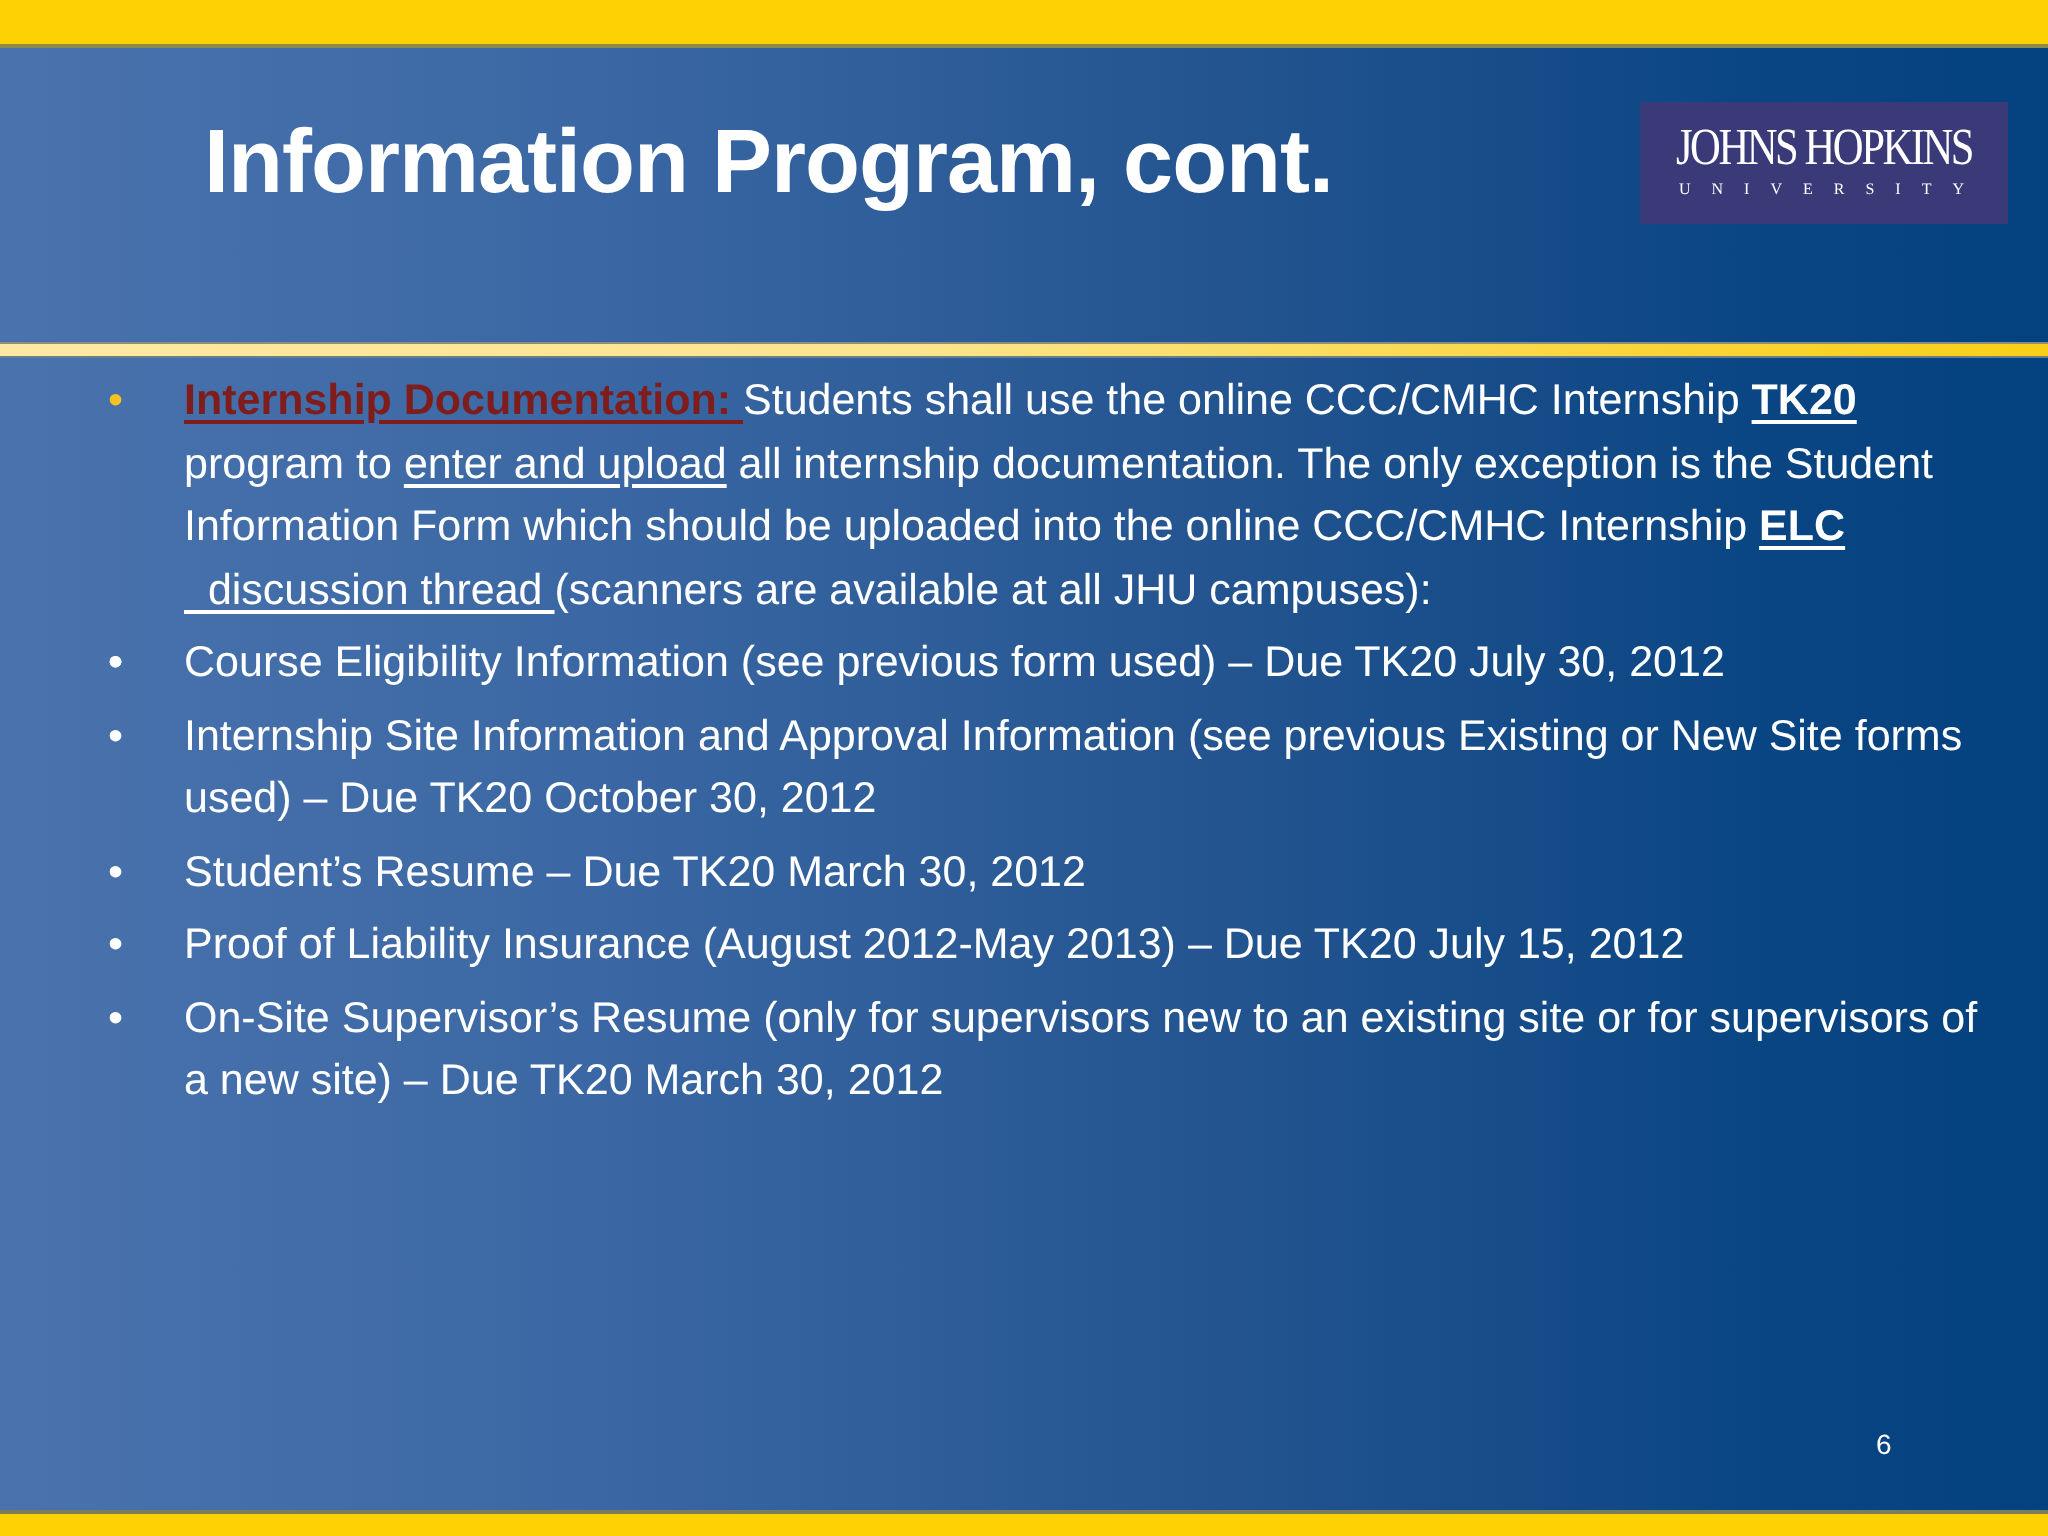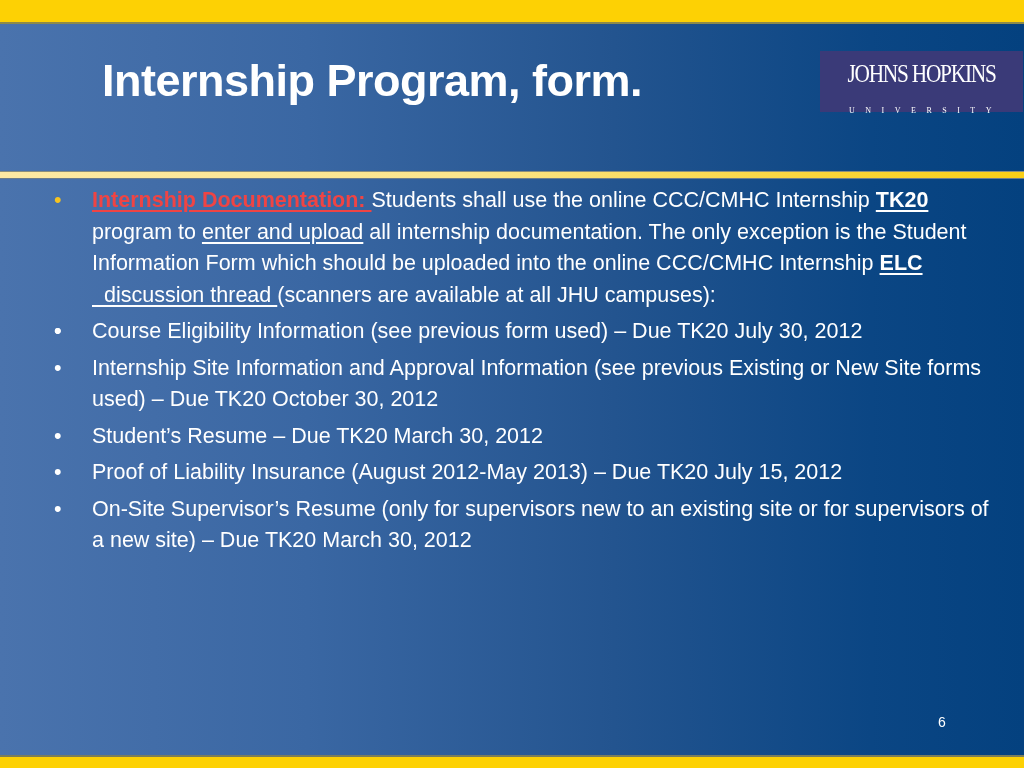--- a/index.html
+++ b/index.html
@@ -37,21 +37,21 @@
       font-size: 45px;
       font-weight: bold;
       color: #ffffff;
       letter-spacing: -0.5px;
       line-height: 56px;
       white-space: nowrap;
     }
     .logo {
       position: absolute;
       left: 820px; top: 51px;
-      width: 203px; height: 61px;
+      width: 184px; height: 61px;
       background: #3a3a78;
       color: #ffffff;
       text-align: center;
       box-sizing: border-box;
       padding-top: 10px;
     }
     .logo-main {
       font-family: "Liberation Serif", serif;
       font-size: 26px;
       letter-spacing: -1.5px;
@@ -60,21 +60,21 @@
       transform-origin: center;
       white-space: nowrap;
       display: block;
     }
     .logo-sub {
       font-family: "Liberation Serif", serif;
       font-size: 8px;
       letter-spacing: 10.5px;
       line-height: 12px;
       display: block;
-      margin-top: 18px;
+      margin-top: 2px;
       padding-left: 8px;
     }
     .divider {
       position: absolute;
       left: 0; top: 171px;
       width: 1024px; height: 8px;
       background: linear-gradient(to right, #fde9a3 0%, #fbe58c 45%, #fad53a 80%, #f9cf16 100%);
       border-top: 1px solid #8b8f7d;
       border-bottom: 1px solid #6d7d8a;
       box-sizing: border-box;
@@ -95,21 +95,21 @@
       padding-left: 38px;
       margin-bottom: 5px;
     }
     .bullet {
       position: absolute;
       left: 0; top: 0;
       color: #ffffff;
     }
     .bullet.gold { color: #f6c320; }
     .heading {
-      color: #ef4444;
+      color: #7f1d1d;
       font-weight: bold;
       text-decoration: underline;
       text-underline-offset: 3px;
     }
     .u {
       text-decoration: underline;
       text-underline-offset: 3px;
     }
     .b-u {
       font-weight: bold;
@@ -122,21 +122,21 @@
       left: 938px; top: 714px;
       color: #ffffff;
       font-size: 14px;
     }
   </style>
 </head>
 <body>
 
 <div class="top-bar"></div>
 
-<h1 class="title">Internship Program, form.</h1>
+<h1 class="title">Information Program, cont.</h1>
 
 <div class="logo">
   <span class="logo-main">JOHNS HOPKINS</span>
   <span class="logo-sub">UNIVERSITY</span>
 </div>
 
 <div class="divider"></div>
 
 <ul class="content">
   <li>

